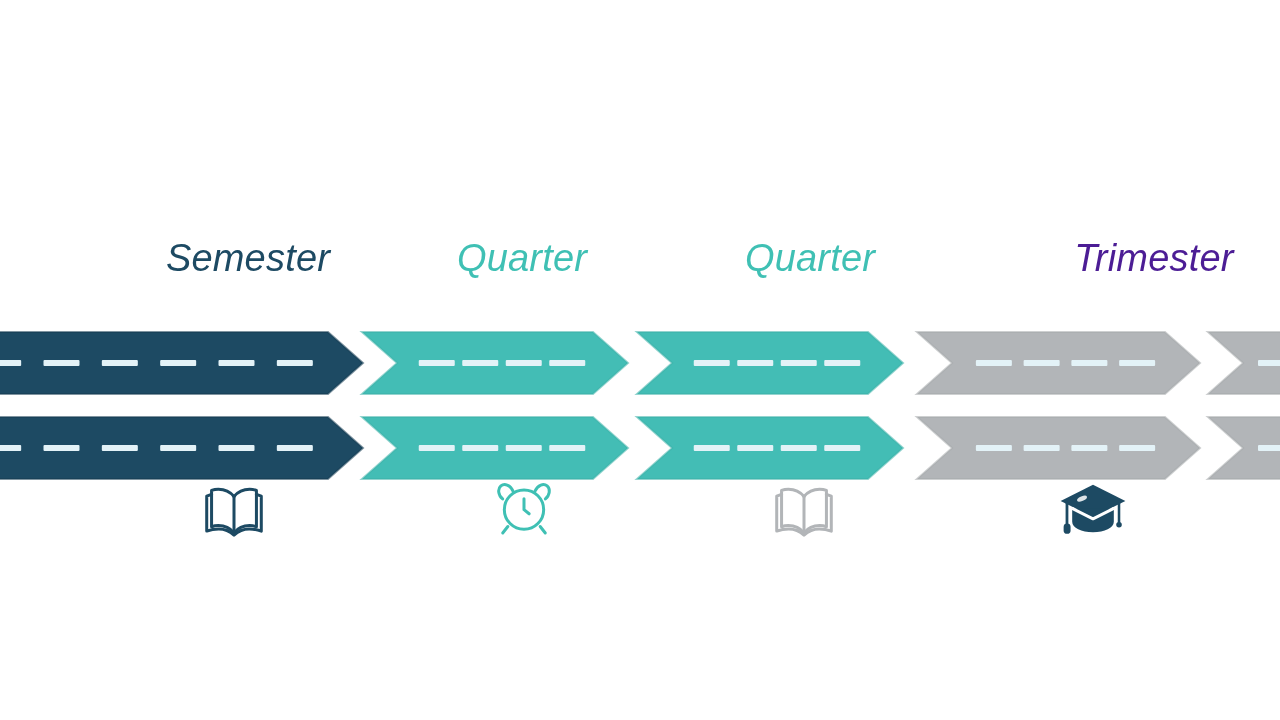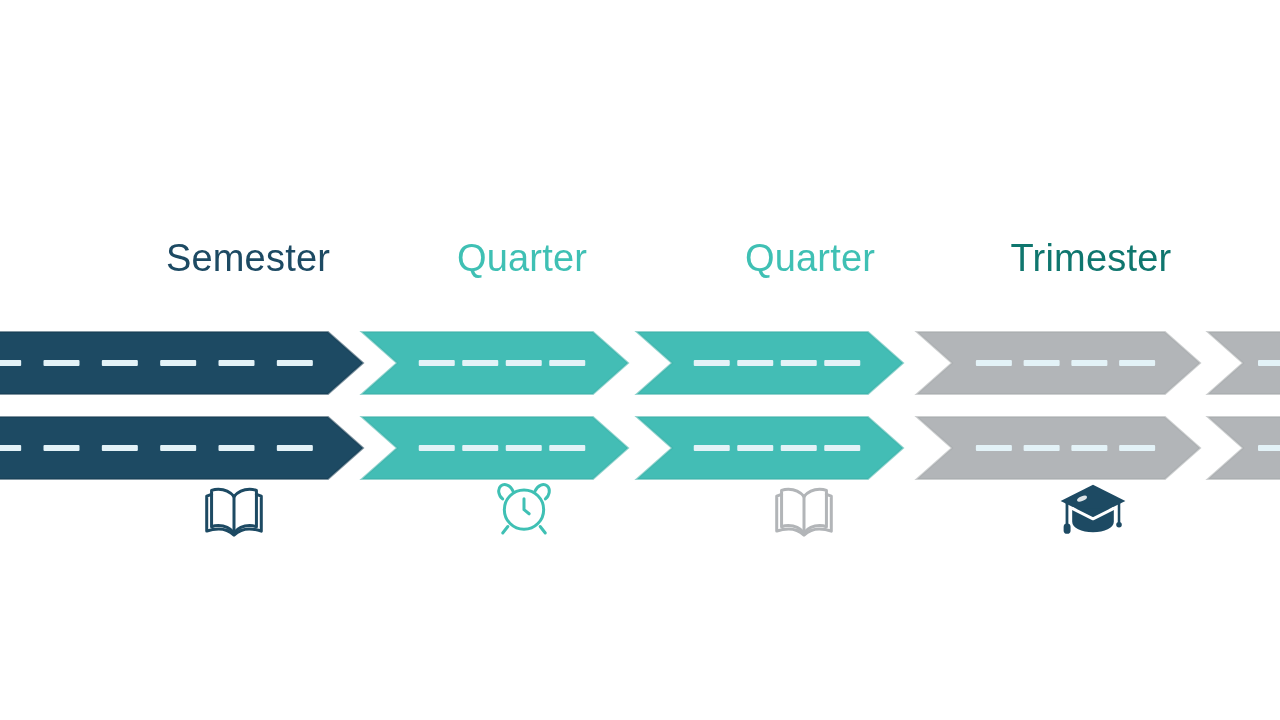--- a/index.html
+++ b/index.html
@@ -16,20 +16,21 @@
     font-family: "Liberation Sans", "DejaVu Sans", sans-serif;
     -webkit-font-smoothing: antialiased;
   }
 
   #stage {
     position: absolute;
     left: 0;
     top: 0;
     width: 1280px;
     height: 720px;
+    font-style: italic;
   }
 
   
   .label {
     position: absolute;
     top: 230px;
     height: 56px;
     line-height: 56px;
     font-size: 38px;
     font-weight: 400;
@@ -72,21 +73,21 @@
   .ico-cap      { top: 472px; }
 </style>
 </head>
 <body>
 
 <div id="stage">
 
   <div class="label" id="lbl0" style="left: 248px; color: rgb(29, 74, 99);"><span>Semester</span></div>
   <div class="label" id="lbl1" style="left: 522px; color: rgb(63, 192, 180);"><span>Quarter</span></div>
   <div class="label" id="lbl2" style="left: 810px; color: rgb(63, 192, 180);"><span>Quarter</span></div>
-  <div class="label" id="lbl3" style="left: 1091px; color: #0f766e;"><span>Trimester</span></div>
+  <div class="label" id="lbl3" style="left: 1154px; color: #4c1d95;"><span>Trimester</span></div>
 
   <div class="road-row row-top" id="row-top" style="top: 332px;">
       <div class="chev" style="left: -40px; width: 403px;">
         <svg width="403" height="62" viewBox="0 0 403 62">
           <path d="M0,0 L368,0 L403,31 L368,62 L0,62 Z" fill="#1d4a63"></path>
           <path d="M0,0 L368,0 L403,31 L368,62 L0,62 Z" fill="none" stroke="#163c52" stroke-width="2" opacity="0.55"></path>
           <rect x="25.166666666666668" y="28" width="36" height="6" rx="1" fill="#e3f2f7"></rect>
           <rect x="83.50000000000001" y="28" width="36" height="6" rx="1" fill="#e3f2f7"></rect>
           <rect x="141.83333333333334" y="28" width="36" height="6" rx="1" fill="#e3f2f7"></rect>
           <rect x="200.16666666666666" y="28" width="36" height="6" rx="1" fill="#e3f2f7"></rect>

